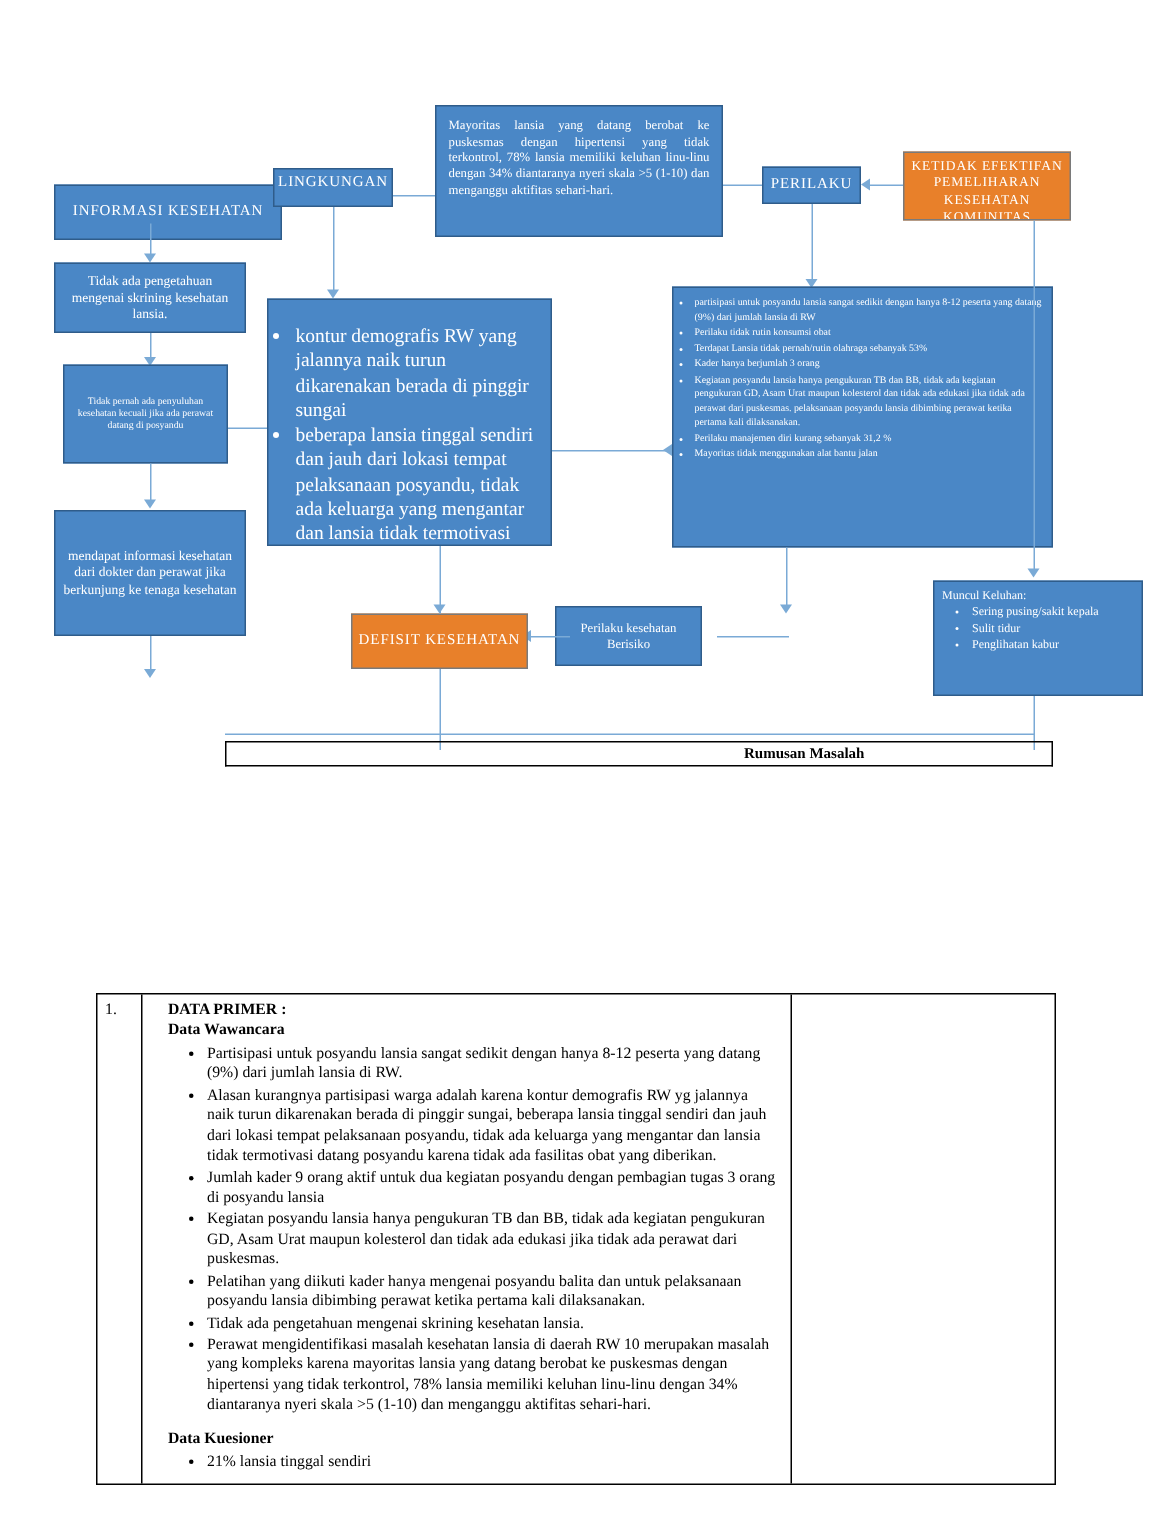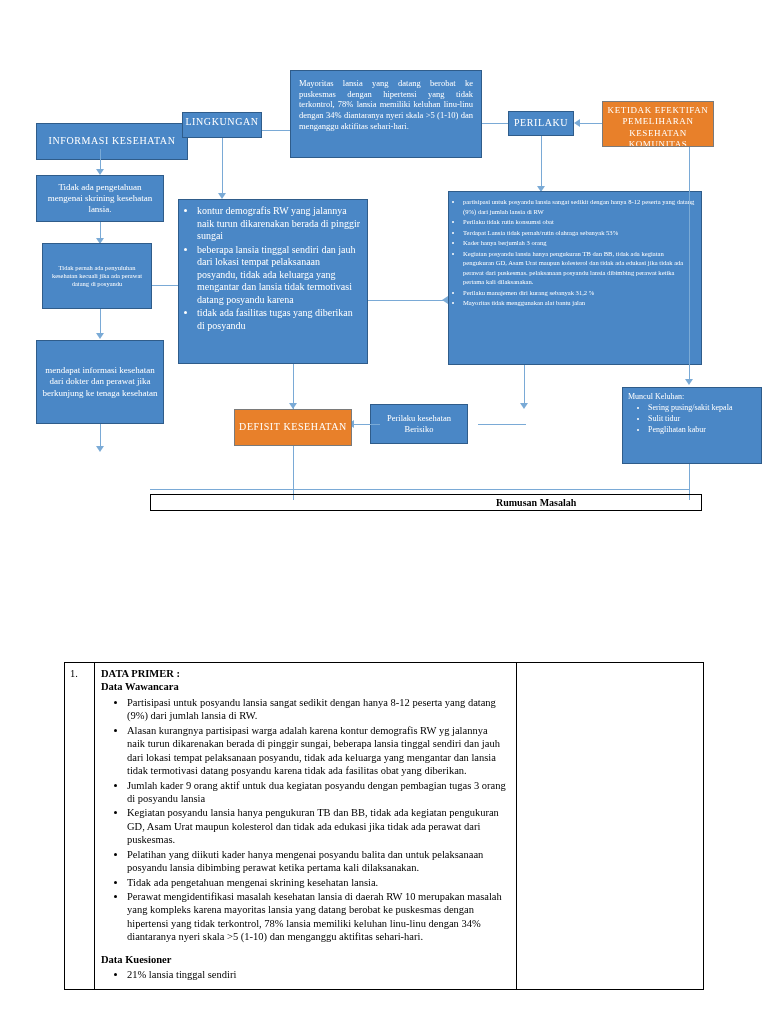--- a/index.html
+++ b/index.html
@@ -48,21 +48,21 @@
     font-family:"Liberation Serif", serif;color:#000;white-space:nowrap;
   }
 
   
   .tbl{
     position:absolute;left:64px;top:662px;width:640px;
     border:1.2px solid #000;box-sizing:border-box;
     display:flex;font-size:10.5px;line-height:1.28;
   }
   .c-num{width:30px;border-right:1.2px solid #000;box-sizing:border-box;padding:4px 0 0 5px;}
-  .c-main{width:422px;border-right:1.2px solid #000;box-sizing:border-box;padding:4px 8px 6px 6px;}
+  .c-main{width:422px;border-right:1.2px solid #000;box-sizing:border-box;padding:4px 8px 6px 6px;margin-left:11px;}
   .c-dx{flex:1;box-sizing:border-box;padding:4px 6px;}
   .b{font-weight:bold;}
   .tbl ul{margin:2px 0 0 0;padding-left:26px;list-style:disc;}
   .tbl li{margin-bottom:1px;}
   .gap{height:8px;}
 </style>
 </head>
 <body>
 
 <div class="diagram">
@@ -124,21 +124,21 @@
 
   <div class="node" style="left:36px;top:340px;width:128px;height:84px;">
     <div class="ctr" style="font-size:9px;">mendapat informasi kesehatan dari dokter dan perawat jika berkunjung ke tenaga kesehatan</div>
   </div>
 
   <div class="ln vl" style="left:100px;top:424px;width:1px;height:26px;"></div>
   <div class="arw down" style="left:96px;top:446px;"></div>
 
 
   <div class="node" style="left:178px;top:199px;width:190px;height:165px;">
-    <ul class="blk" style="font-size:10px;padding-left:18px;padding-top:5px;">
+    <ul class="blk" style="font-size:13px;padding-left:18px;padding-top:16px;">
       <li>kontur demografis RW yang jalannya naik turun dikarenakan berada di pinggir sungai</li>
       <li>beberapa lansia tinggal sendiri dan jauh dari lokasi tempat pelaksanaan posyandu, tidak ada keluarga yang mengantar dan lansia tidak termotivasi datang posyandu karena</li>
       <li>tidak ada fasilitas tugas yang diberikan di posyandu</li>
     </ul>
   </div>
 
   <div class="node" style="left:448px;top:191px;width:254px;height:174px;">
     <ul class="blk" style="font-size:6.6px;padding-left:14px;padding-top:5px;line-height:1.45;">
       <li>partisipasi untuk posyandu lansia sangat sedikit dengan hanya 8-12 peserta yang datang (9%) dari jumlah lansia di RW</li>
       <li>Perilaku tidak rutin konsumsi obat</li>

